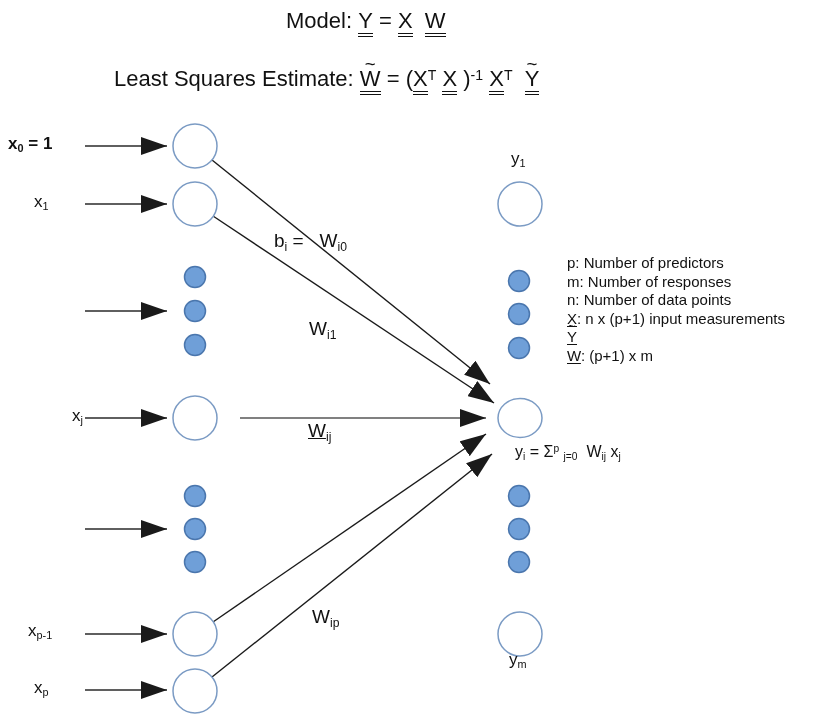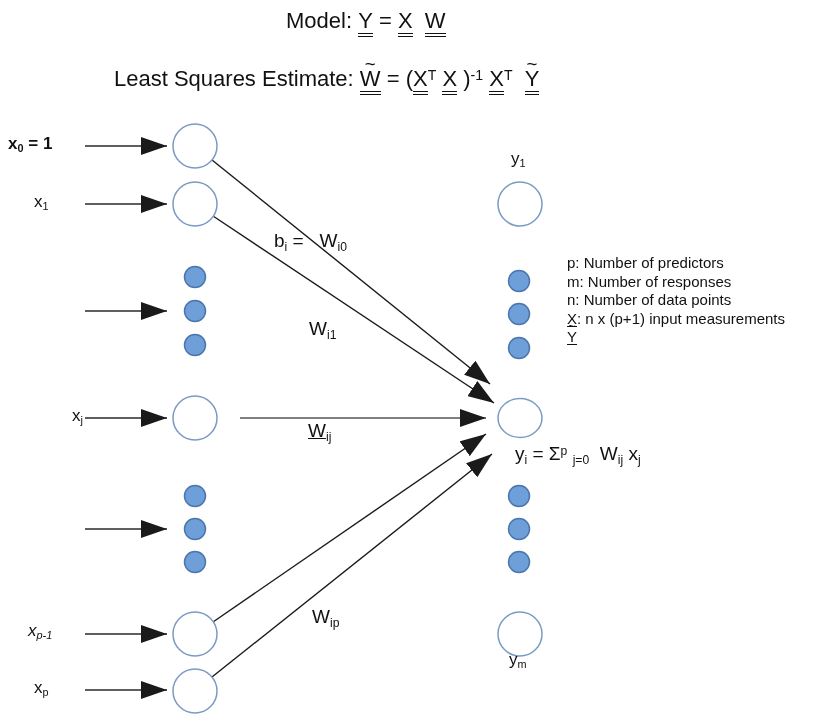--- a/index.html
+++ b/index.html
@@ -19,21 +19,21 @@
   .node{fill:#ffffff;stroke:var(--node-stroke);stroke-width:1.5;}
   .dot{fill:var(--dot-fill);stroke:var(--dot-stroke);stroke-width:1.5;}
   .edge{stroke:var(--edge);stroke-width:1.4;fill:none;}
   .inarrow{stroke:#2a2a2a;stroke-width:1.7;fill:none;}
   .gedge{stroke:var(--gray-edge);stroke-width:2.2;fill:none;}
   .ah{fill:var(--edge);}
   .lbl{position:absolute;white-space:nowrap;color:var(--text);}
   .t-title{font-size:22px;}
   .t-node{font-size:17px;}
   .t-edge{font-size:19px;}
-  .t-formula{font-size:19px;}
+  .t-formula{font-size:16px;}
   .t-note{font-size:15px;line-height:18.5px;}
   .note-line{white-space:nowrap;}
   .note-gap{}
   .part{white-space:pre;}
   .sub{font-size:64%;vertical-align:-0.30em;}
   .sup{font-size:64%;vertical-align:0.45em;}
   .du{display:inline-block;border-bottom:4px double currentColor;
       padding-bottom:1px;line-height:1.05;}
   .u1{text-decoration:underline;text-underline-offset:2px;}
   .has-over{position:relative;}
@@ -90,33 +90,34 @@
     <circle class="dot" cx="519" cy="529" r="10.5"></circle>
     <circle class="dot" cx="519" cy="562" r="10.5"></circle>
   </svg>
 
   <div class="lbl t-title" style="left:286px;top:8px;"><span class="part">Model: </span><span class="part du">Y</span><span class="part"> = </span><span class="part du">X</span><span class="part">  </span><span class="part du">W</span></div>
   <div class="lbl t-title" style="left:114px;top:66px;"><span class="part">Least Squares Estimate: </span><span class="part du has-over">W<span class="over">~</span></span><span class="part"> = (</span><span class="part du">X</span><span class="part sup">T</span><span class="part"> </span><span class="part du">X</span><span class="part"> )</span><span class="part sup">-1</span><span class="part"> </span><span class="part du">X</span><span class="part sup">T</span><span class="part">  </span><span class="part du has-over">Y<span class="over">~</span></span></div>
 
   <div class="lbl t-node" style="left:8px;top:134px;font-weight:bold;"><span class="part">x</span><span class="part sub">0</span><span class="part"> = 1</span></div>
   <div class="lbl t-node" style="left:34px;top:192px;"><span class="part">x</span><span class="part sub">1</span></div>
   <div class="lbl t-node" style="left:40px;top:406px;margin-left:32px;"><span class="part">x</span><span class="part sub">j</span></div>
-  <div class="lbl t-node" style="left:28px;top:621px;font-style:italic;"><span class="part">x</span><span class="part sub">p-1</span></div>
+  <div class="lbl t-node" style="left:28px;top:621px;"><span class="part">x</span><span class="part sub">p-1</span></div>
   <div class="lbl t-node" style="left:34px;top:678px;"><span class="part">x</span><span class="part sub">p</span></div>
 
   <div class="lbl t-node" style="left:511px;top:149px;"><span class="part">y</span><span class="part sub">1</span></div>
   <div class="lbl t-node" style="left:509px;top:650px;"><span class="part">y</span><span class="part sub">m</span></div>
   <div class="lbl t-formula" style="left:515px;top:443px;"><span class="part">y</span><span class="part sub">i</span><span class="part"> = Σ</span><span class="part sup">p</span><span class="part"> </span><span class="part sub">j=0</span><span class="part">  W</span><span class="part sub">ij</span><span class="part"> x</span><span class="part sub">j</span></div>
 
   <div class="lbl t-edge" style="left:274px;top:230px;"><span class="part">b</span><span class="part sub">i</span><span class="part"> =   </span><span class="part">W</span><span class="part sub">i0</span></div>
   <div class="lbl t-edge" style="left:309px;top:297px;margin-top:21px;"><span class="part">W</span><span class="part sub">i1</span></div>
   <div class="lbl t-edge" style="left:308px;top:420px;text-decoration:underline;"><span class="part">W</span><span class="part sub">ij</span></div>
   <div class="lbl t-edge" style="left:312px;top:606px;"><span class="part">W</span><span class="part sub">ip</span></div>
 
   <div class="lbl t-note" style="left:567px;top:254px;">
     <div class="note-line"><span class="part">p: Number of predictors</span></div>
     <div class="note-line"><span class="part">m: Number of responses</span></div>
     <div class="note-line"><span class="part">n: Number of data points</span></div>
     <div class="note-line note-gap"><span class="part u1">X</span><span class="part">: n x (p+1) input measurements</span></div>
     <div class="note-line"><span class="part u1 has-over">Y<span class="over">~</span></span></div>
+    <div class="note-line"><span class="part u1">W</span><span class="part">: (p+1) x m</span></div>
   </div>
 
 </div>
 
 </body></html>

